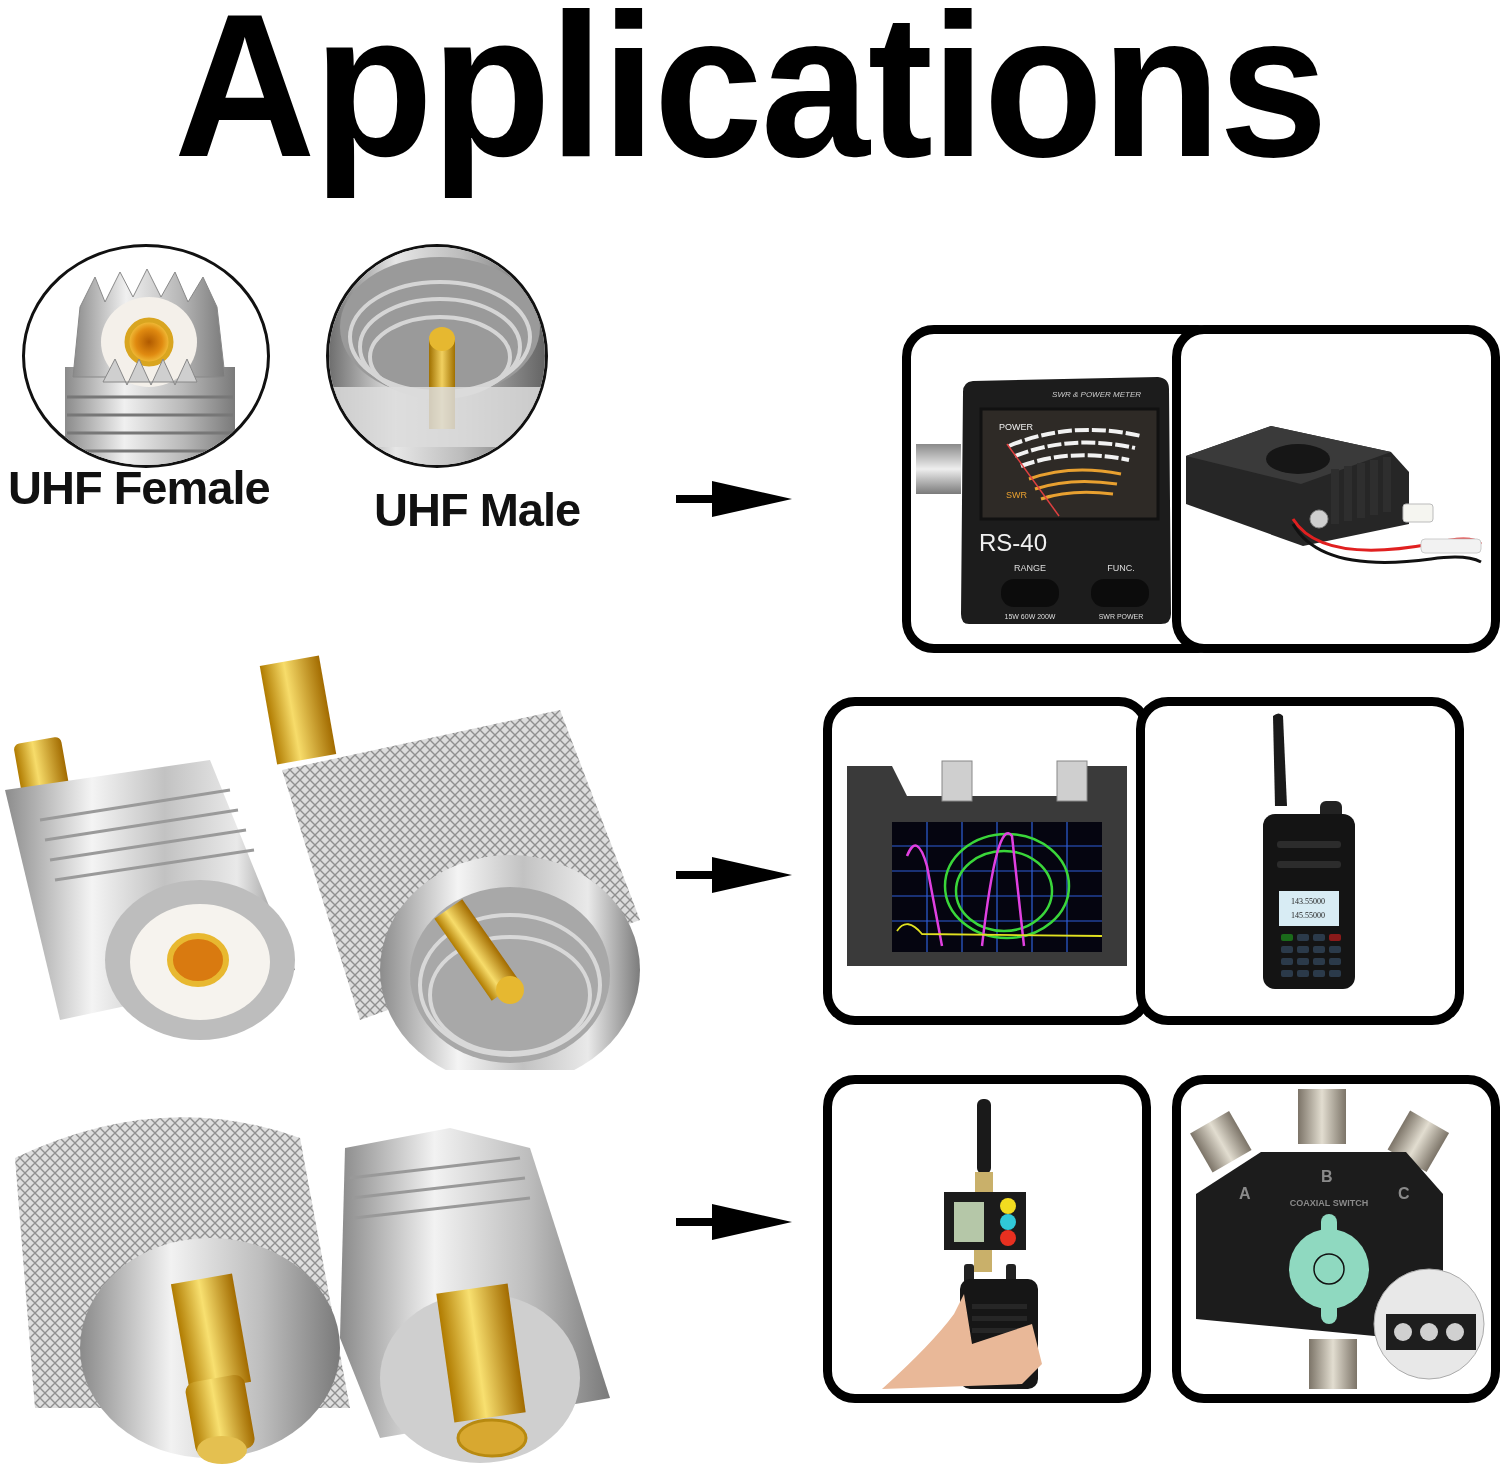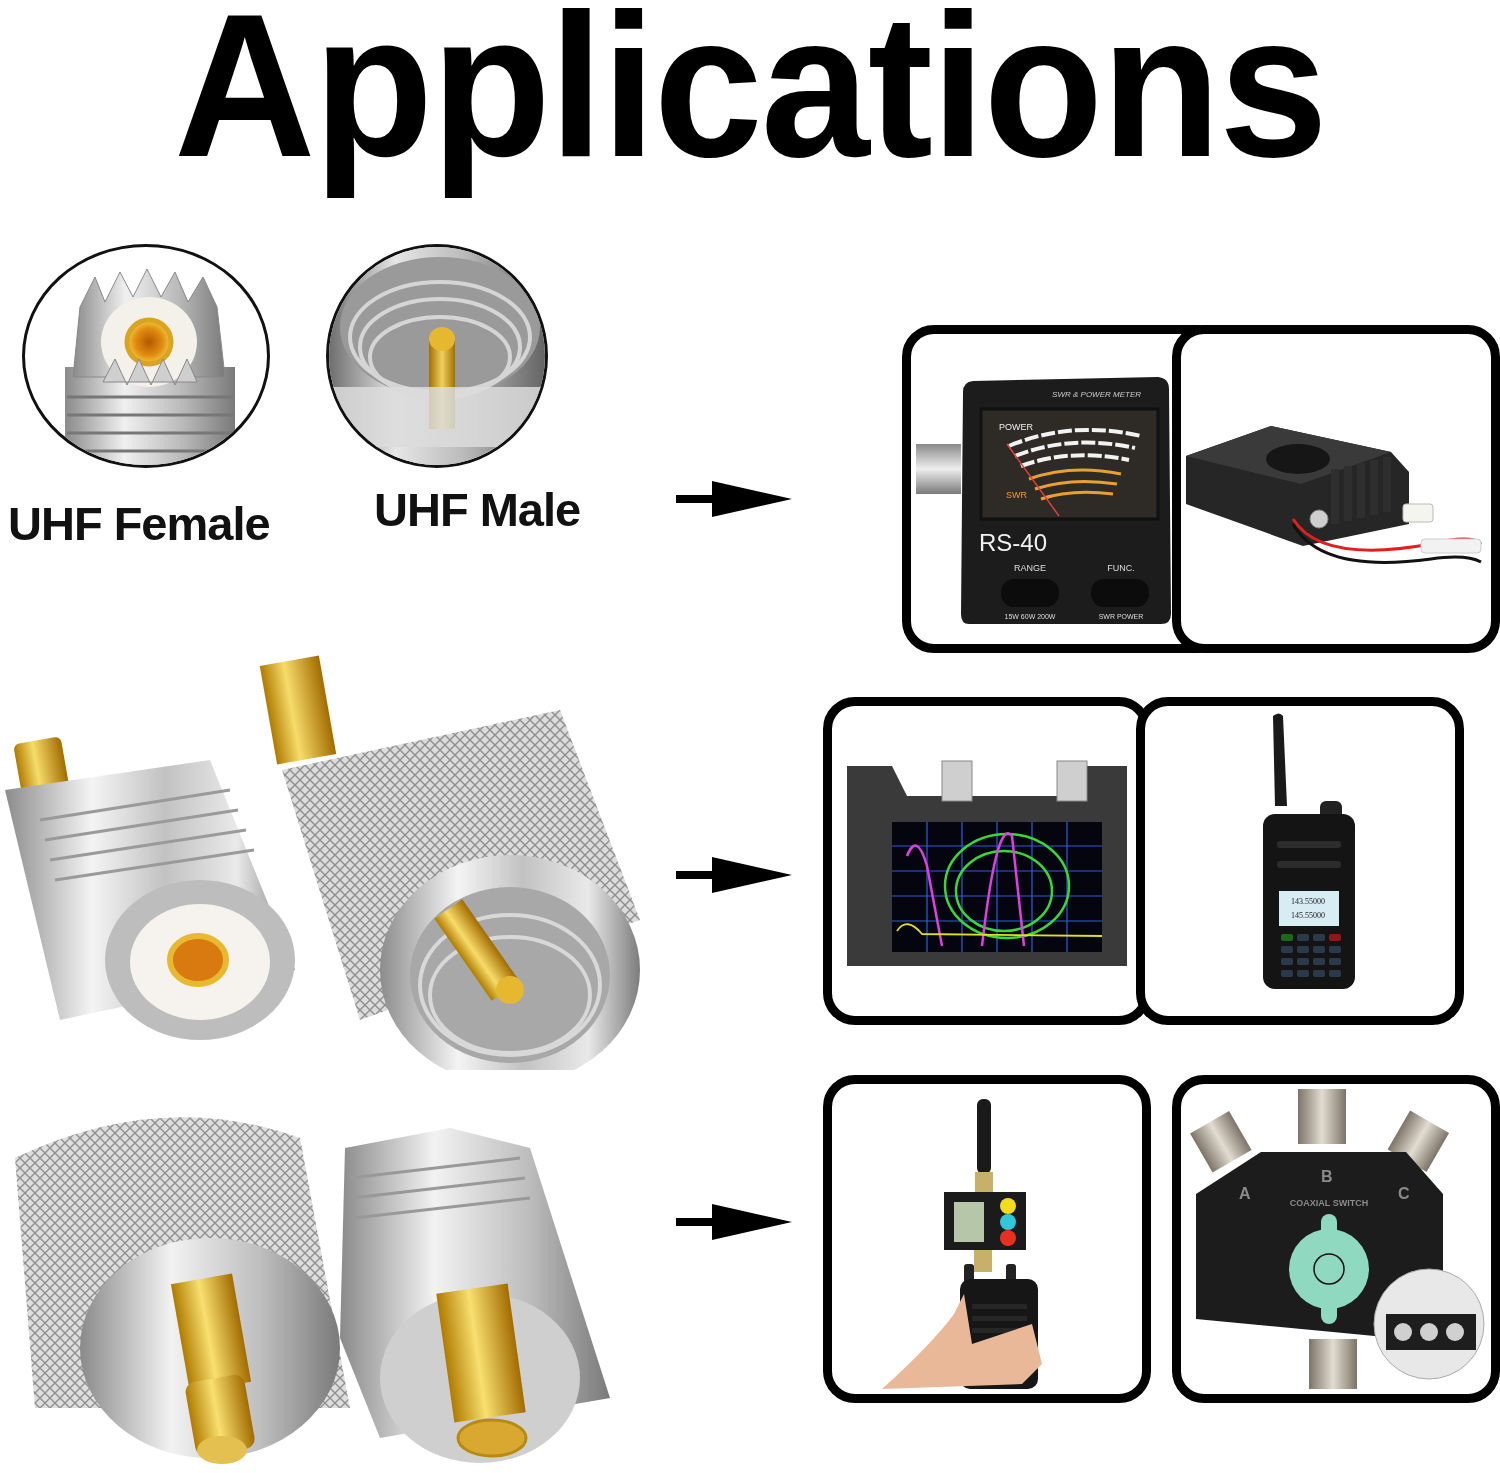--- a/index.html
+++ b/index.html
@@ -61,21 +61,21 @@
         <path d="M42 186 H208"></path>
         <path d="M42 204 H208"></path>
         <path d="M42 220 H208"></path>
     </g>
     <polygon points="55,60 70,30 80,55 95,25 108,50 122,22 136,50 150,25 163,55 178,30 192,60 200,130 48,130" fill="url(#silv1)" stroke="#888" stroke-width="1"></polygon>
     <ellipse cx="124" cy="95" rx="48" ry="45" fill="#f4f0ea"></ellipse>
     <ellipse cx="124" cy="95" rx="22" ry="22" fill="url(#gold1)" stroke="#d9a520" stroke-width="5"></ellipse>
     <polygon points="78,135 90,112 102,138 114,112 126,138 138,112 150,138 162,112 172,135" fill="#cfcfcf" stroke="#888"></polygon>
   </svg>
 </div>
-<div class="conn-label" style="left:8px; top:500px;">UHF Female</div>
+<div class="conn-label" style="left:8px; top:464px;">UHF Female</div>
 
 <div class="circle" style="left:326px; top:244px; width:222px; height:224px;">
   <svg viewBox="0 0 222 224" width="222" height="224">
     <defs>
       <linearGradient id="silv2" x1="0" x2="1">
           <stop offset="0" stop-color="#6e6e6e"></stop>
           <stop offset=".3" stop-color="#e6e6e6"></stop>
           <stop offset=".6" stop-color="#bcbcbc"></stop>
           <stop offset="1" stop-color="#5e5e5e"></stop>
         </linearGradient>

